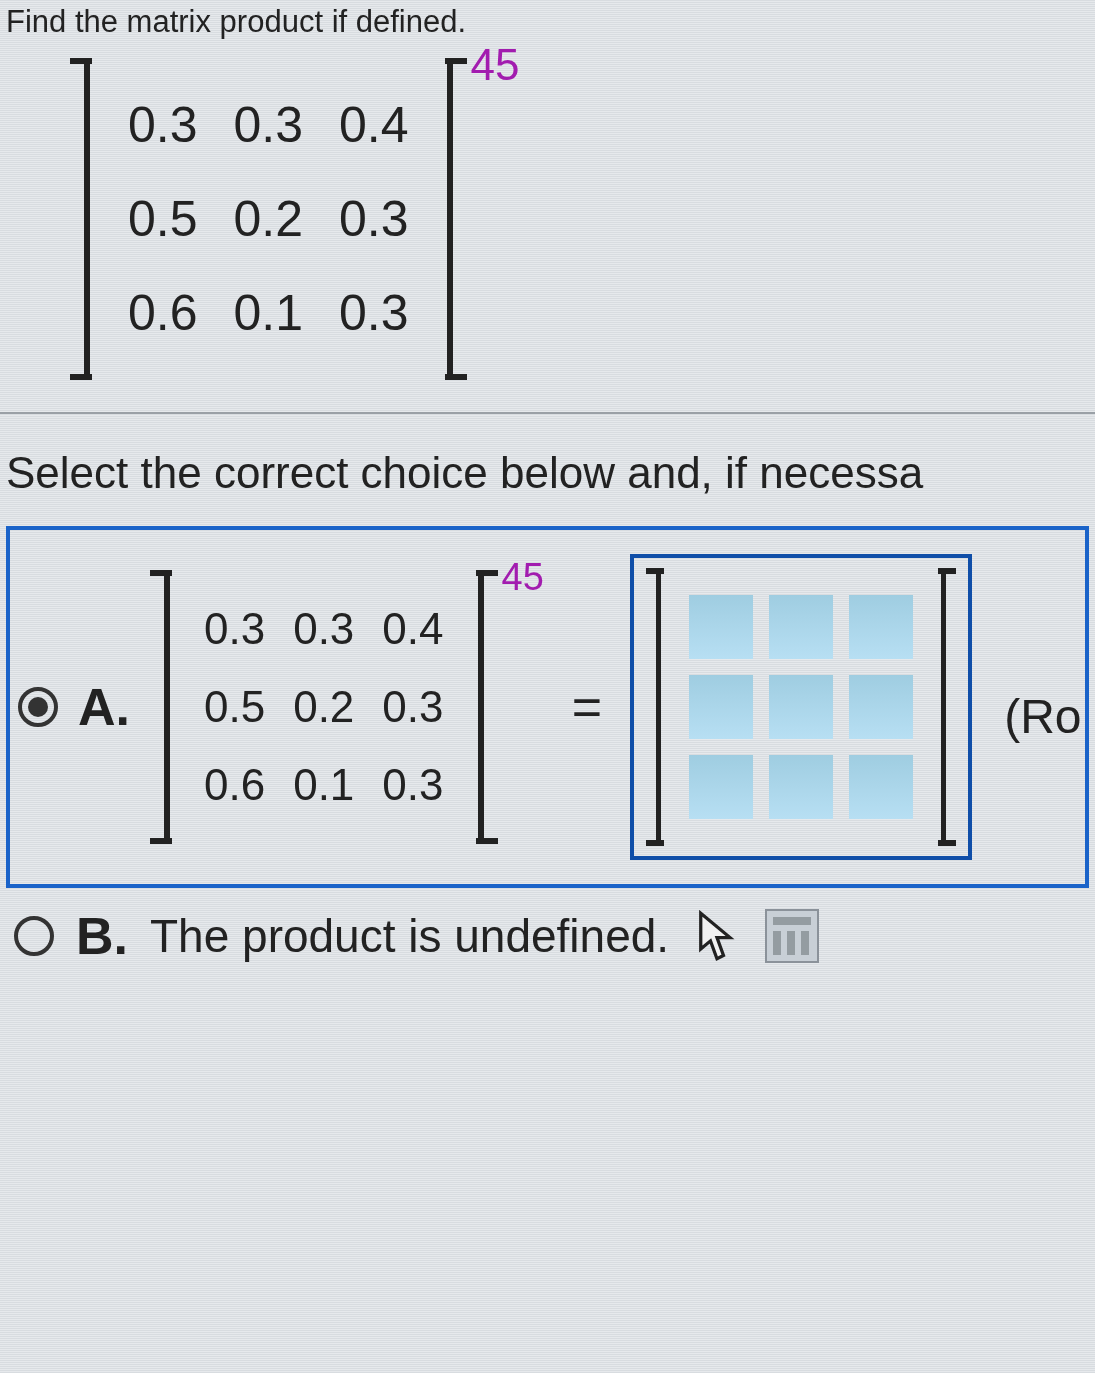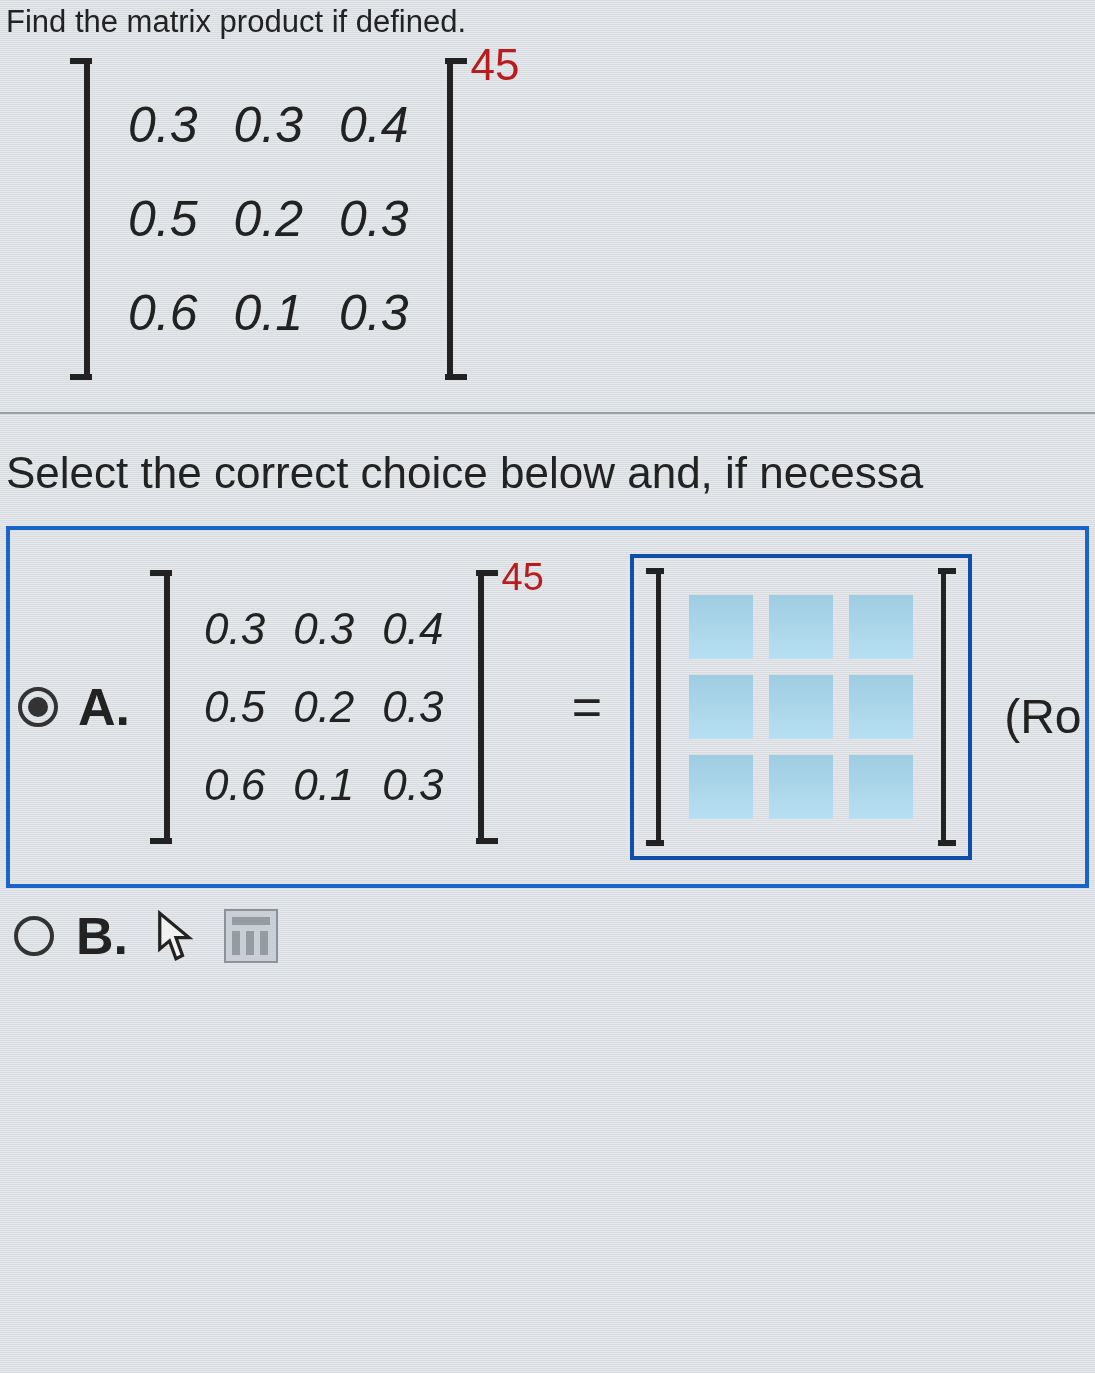--- a/index.html
+++ b/index.html
@@ -48,34 +48,33 @@
     box-shadow: 0 0 0 0 #222;
   }
   .bracket-left .foot, .bracket-right .foot {
     position: absolute;
     left: 0; right: 0; bottom: 0;
     height: 6px;
     background: #222;
   }
   .mtable {
     padding: 20px 18px;
-    font-style: italic;
   }
   .mtable table { border-collapse: collapse; }
   .mtable td {
     font-size: 50px;
     padding: 18px 18px;
     color: #222;
     text-align: center;
   }
   .exponent {
     font-size: 44px;
     margin-left: 4px;
     margin-top: -18px;
-    color: #b91c1c;
+    color: #a21caf;
   }
   .divider {
     border: none;
     border-top: 2px solid #9aa0a6;
     margin: 28px 0 28px 0;
   }
   .instruction {
     font-size: 44px;
     padding: 6px 16px 28px 6px;
     color: #222;
@@ -310,20 +309,21 @@
         <div class="foot"></div>
       </div>
   </div>
 
   <div class="hint">(Ro</div>
 </div>
 
 <div class="choice-row">
   <div class="radio"></div>
   <div class="opt-letter">B.</div>
+  <div class="optb">The product is undefined.</div>
   <span class="cursor-icon">
     <svg viewBox="0 0 24 32">
       <path d="M2 2 L2 24 L8 19 L12 30 L16 28 L12 17 L20 17 Z" fill="#f2f2f2" stroke="#222" stroke-width="2"></path>
     </svg>
   </span>
   <span class="calc-icon"></span>
 </div>
 
 
 

